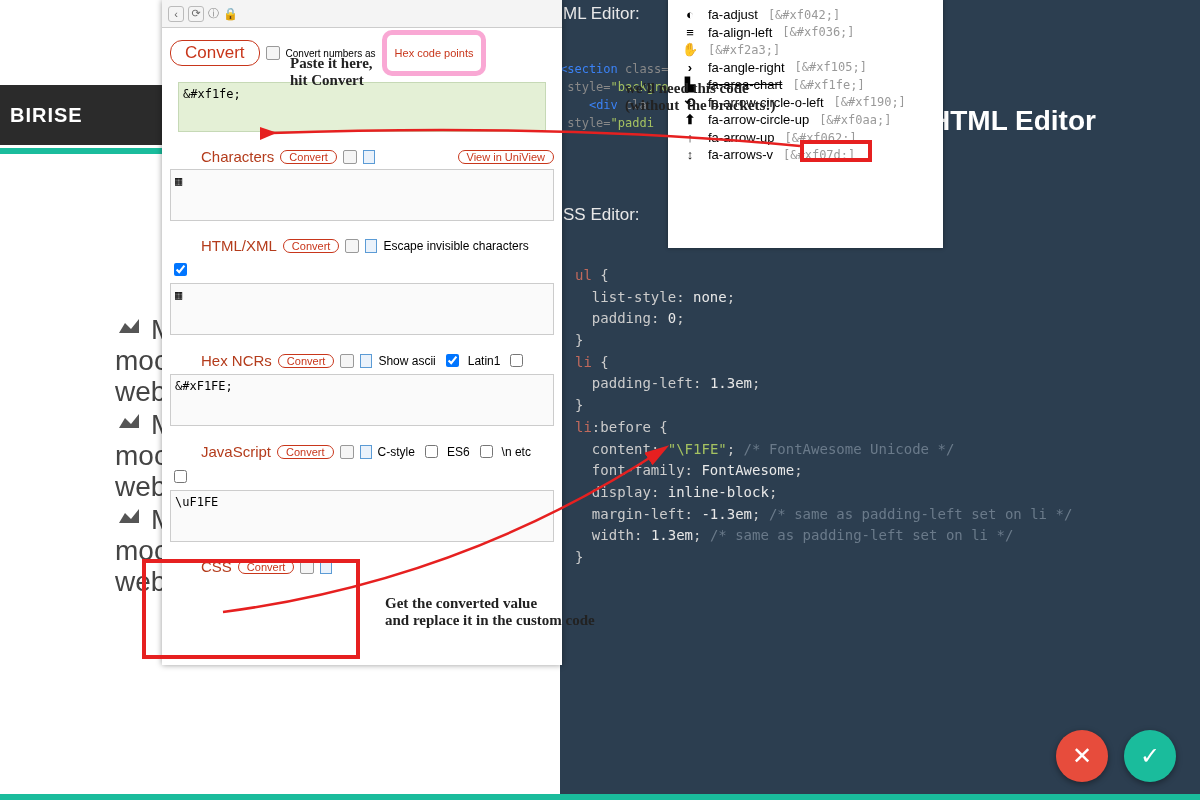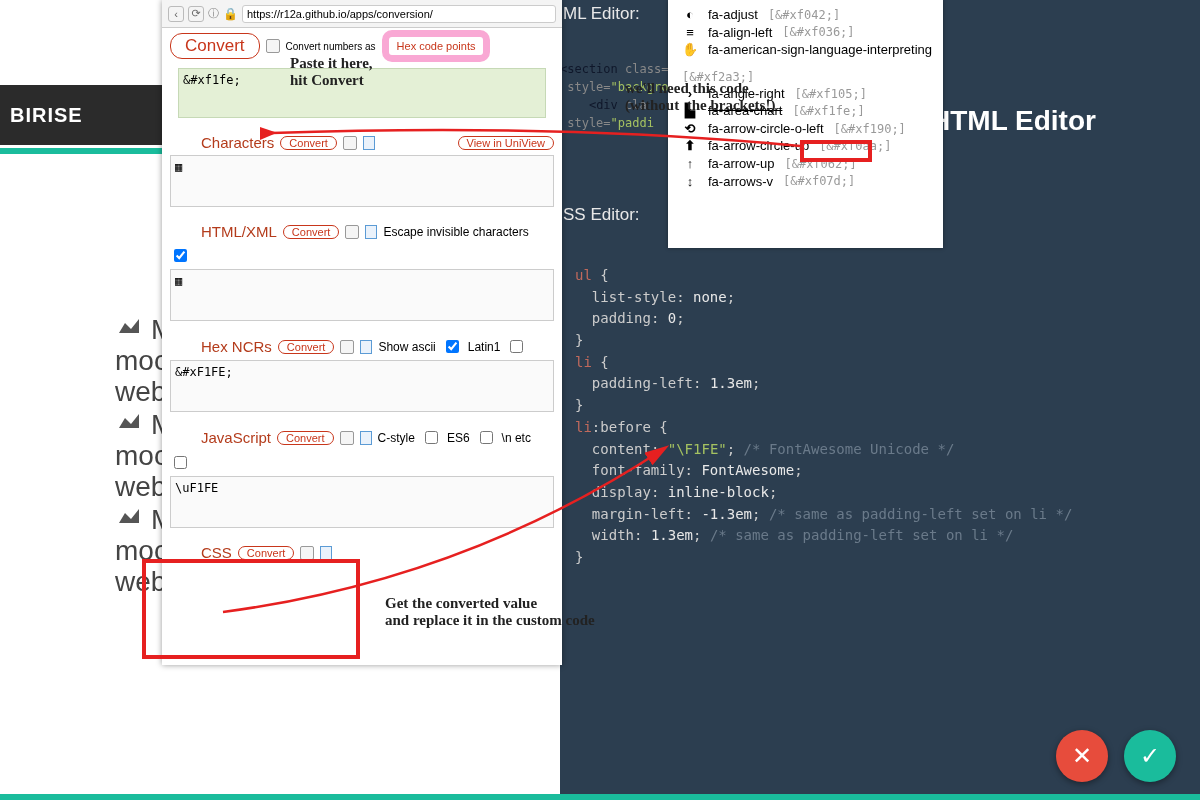--- a/index.html
+++ b/index.html
@@ -21,21 +21,21 @@
   .addr{height:28px;background:#f4f4f4;border-bottom:1px solid #ccc;display:flex;align-items:center;gap:4px;padding:0 6px;font-size:11px;}
   .addr .btn{width:16px;height:16px;border:1px solid #bbb;border-radius:3px;display:flex;align-items:center;justify-content:center;color:#666;cursor:pointer;}
   .addr .padlock{color:#2a2;font-size:12px;}
   .addr .url{flex:1;border:1px solid #ccc;border-radius:3px;height:18px;padding:0 4px;display:flex;align-items:center;background:#fff;}
   .nav{padding:4px 8px;font-size:12px;color:#444;}
   .nav span{margin-right:14px;}
 
   .convert-top{margin:2px 8px 0 8px;}
   .convert-btn-big{display:inline-block;border:1px solid #c8361b;color:#c8361b;border-radius:12px;padding:2px 14px;font-size:17px;cursor:pointer;}
   .top-row{display:flex;align-items:center;gap:6px;}
-  .hex-pill{border:7px solid #f9a8d4;color:#c8361b;border-radius:10px;padding:3px 8px;font-size:11px;}
+  .hex-pill{border:5px solid #f9a8d4;color:#c8361b;border-radius:10px;padding:12px 8px;font-size:11px;}
   .green-area{margin:6px 8px;height:50px;background:#e4f0d6;border:1px solid #c6d9b6;font-family:monospace;font-size:12px;padding:4px;}
 
   .section{margin:8px 8px 0 8px;padding-top:8px;}
   .sec-head{display:flex;align-items:center;flex-wrap:wrap;gap:6px;font-size:12px;}
   .sec-title{color:#b43c1c;font-size:15px;margin-left:31px;}
   .pill{border:1px solid #c8361b;color:#c8361b;border-radius:10px;padding:0 8px;font-size:11px;cursor:pointer;}
   .ic{width:14px;height:14px;border:1px solid #999;border-radius:2px;display:inline-block;background:#f5f5f5;}
   .ic2{width:12px;height:14px;border:1px solid #5b9bd5;background:#eaf2fb;display:inline-block;}
   .chk{width:13px;height:13px;}
   .out{margin-top:4px;height:52px;border:1px solid #ccc;background:#fafafa;font-family:monospace;font-size:12px;padding:4px;}
@@ -45,21 +45,21 @@
   .fa-row{display:flex;align-items:center;gap:10px;line-height:1.35;}
   .fa-row .gl{width:16px;text-align:center;font-weight:bold;}
   .fa-row .code{color:#999;font-family:monospace;font-size:12px;}
 
   
   .css-code{position:absolute;left:575px;top:265px;width:610px;font-family:monospace;font-size:14px;line-height:1.55;color:#ccc;white-space:pre;z-index:2;}
   .kw{color:#c0695c;} .prop{color:#ccc;} .val{color:#e8e8e8;} .str{color:#a5c261;} .cm{color:#6a7a8a;}
 
   
   .html-code{position:absolute;left:560px;top:60px;width:400px;font-family:monospace;font-size:12px;line-height:1.5;color:#888;z-index:2;white-space:pre;}
-  .tag{color:#0f172a;}
+  .tag{color:#3b82f6;}
   .edlabel{position:absolute;left:563px;color:#e8e8e8;font-size:17px;z-index:2;}
 
   
   .anno{position:absolute;font-family:"Comic Sans MS","Segoe Script",cursive;font-weight:bold;color:#222;z-index:10;font-size:15px;line-height:1.15;}
   .red-box{position:absolute;border:4px solid #e62020;z-index:9;}
   .arrow{position:absolute;z-index:9;}
 
   
   .fab{position:absolute;bottom:18px;width:52px;height:52px;border-radius:50%;display:flex;align-items:center;justify-content:center;color:#fff;font-size:24px;box-shadow:0 2px 6px rgba(0,0,0,.4);cursor:pointer;z-index:20;}
   .fab-cancel{right:92px;background:#e74c3c;}
@@ -98,23 +98,20 @@
     </svg><span>Mob</span><br>
   <span>moc</span><br><span>web</span>
 </div>
 
 <div class="browser">
   <div class="addr">
     <div class="btn">‹</div>
     <div class="btn">⟳</div>
     <span style="color:#888">ⓘ</span>
     <span class="padlock">🔒</span>
-    <div class="url">
-        <span>https://r12a.github.io/apps/conversion/</span>
-      </div>
   </div>
 
   <div class="convert-top">
     <div class="top-row">
       <span class="convert-btn-big">Convert</span>
       <span class="ic"></span>
       <span style="font-size:10px">Convert numbers as</span>
       <span class="hex-pill">Hex code points</span>
     </div>
     <div class="green-area">&amp;#xf1fe;</div>
@@ -190,21 +187,20 @@
       <span>fa-adjust</span>
       <span class="code">[&amp;#xf042;]</span>
     </div>
   <div class="fa-row">
       <span class="gl">≡</span>
       <span>fa-align-left</span>
       <span class="code">[&amp;#xf036;]</span>
     </div>
   <div class="fa-row" style="flex-wrap:wrap">
       <span class="gl">✋</span>
-      <span>fa-american-sign-language-interpreting</span>
       <span class="code">[&amp;#xf2a3;]</span>
     </div>
   <div class="fa-row">
       <span class="gl">›</span>
       <span>fa-angle-right</span>
       <span class="code">[&amp;#xf105;]</span>
     </div>
   <div class="fa-row">
       <span class="gl">▙</span>
       <span style="text-decoration:line-through">fa-area-chart</span>

